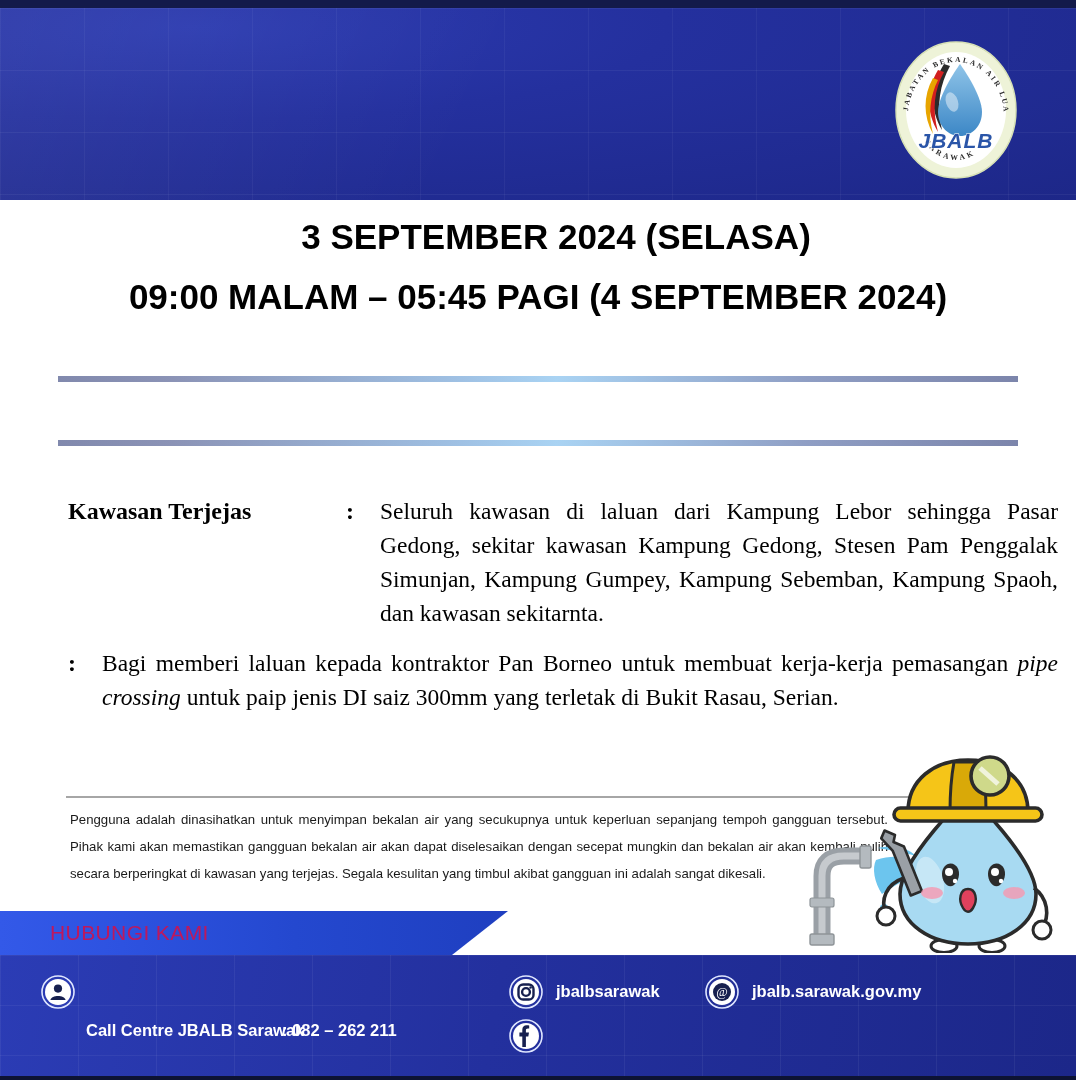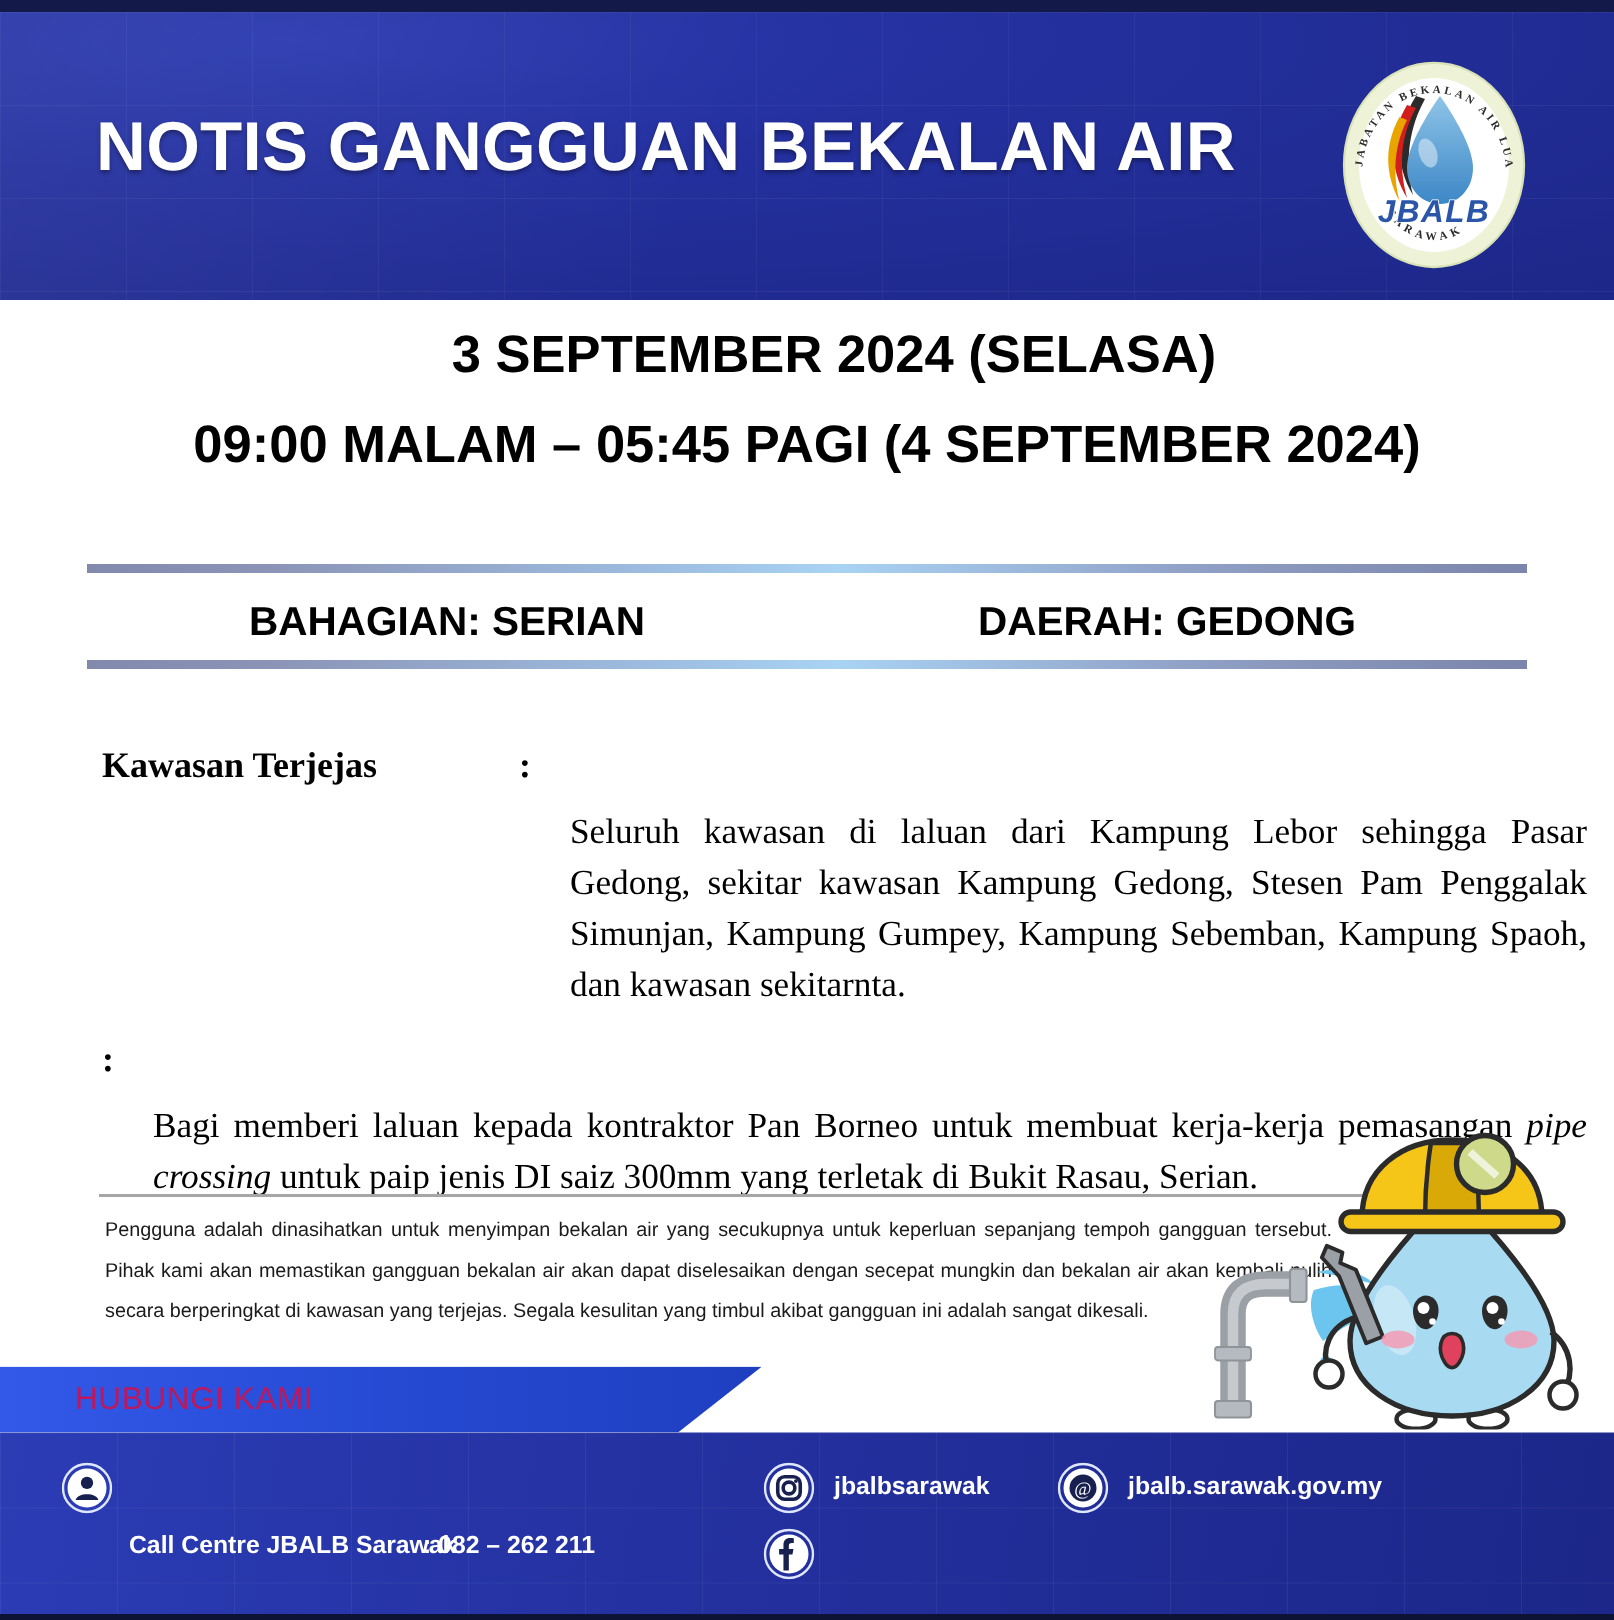--- a/index.html
+++ b/index.html
@@ -96,21 +96,20 @@
   .dcolon{
     width:34px;flex:0 0 34px;
     font-size:24px;font-weight:bold;color:#000;line-height:1.42;
   }
   .dvalue{
     flex:1 1 auto;
     font-size:23.5px;color:#000;line-height:1.45;
     text-align:justify;
     text-justify:inter-word;
     hyphens:none;
-    margin-top:44px;
   }
   .dvalue i{font-style:italic;}
 
   
   .disc-rule{
     position:absolute;left:66px;top:796px;width:848px;height:2px;background:#a6a6a6;
   }
   .disclaimer{
     position:absolute;left:70px;top:806px;width:818px;
     font-size:13.2px;color:#1a1a1a;line-height:2.06;
@@ -169,21 +168,20 @@
   .fsocial.web-l{left:752px;top:982px;}
 </style>
 </head>
 <body>
 
 <div class="poster">
 
   <div class="top-edge"></div>
 
   <div class="header">
-    <div class="header-title">NOTIS GANGGUAN BEKALAN AIR</div>
 
     <svg class="logo" viewBox="0 0 132 148">
       <defs>
         <path id="arcTop" d="M 18,80 A 48,54 0 0 1 114,80" fill="none"></path>
         <path id="arcBot" d="M 28,82 A 38,42 0 0 0 104,82" fill="none"></path>
         <linearGradient id="dropg" x1="0" y1="0" x2="0" y2="1">
           <stop offset="0%" stop-color="#8fc4e8"></stop>
           <stop offset="100%" stop-color="#3c87c6"></stop>
         </linearGradient>
       </defs>
@@ -205,24 +203,20 @@
       <text x="66" y="112" text-anchor="middle" font-size="21" font-weight="bold" font-style="italic" fill="#2a55a8" stroke="#ffffff" stroke-width="1.1" paint-order="stroke" font-family="'Liberation Sans',sans-serif" letter-spacing="1">JBALB</text>
     </svg>
   </div>
 
   <div class="datewrap">
     <div class="date-line1">3 SEPTEMBER 2024 (SELASA)</div>
     <div class="date-line2">09:00 MALAM – 05:45 PAGI (4 SEPTEMBER 2024)</div>
   </div>
 
   <div class="rule top"></div>
-  <div class="region-row">
-    <div class="region-a">BAHAGIAN: SERIAN</div>
-    <div class="region-b">DAERAH: GEDONG</div>
-  </div>
   <div class="rule bottom"></div>
 
   <div class="details">
     <div class="drow">
       <div class="dlabel">Kawasan Terjejas</div>
       <div class="dcolon">:</div>
       <div class="dvalue">Seluruh kawasan di laluan dari Kampung Lebor sehingga Pasar Gedong, sekitar kawasan Kampung Gedong, Stesen Pam Penggalak Simunjan, Kampung Gumpey, Kampung Sebemban, Kampung Spaoh, dan kawasan sekitarnta.</div>
     </div>
 
     <div class="drow">

